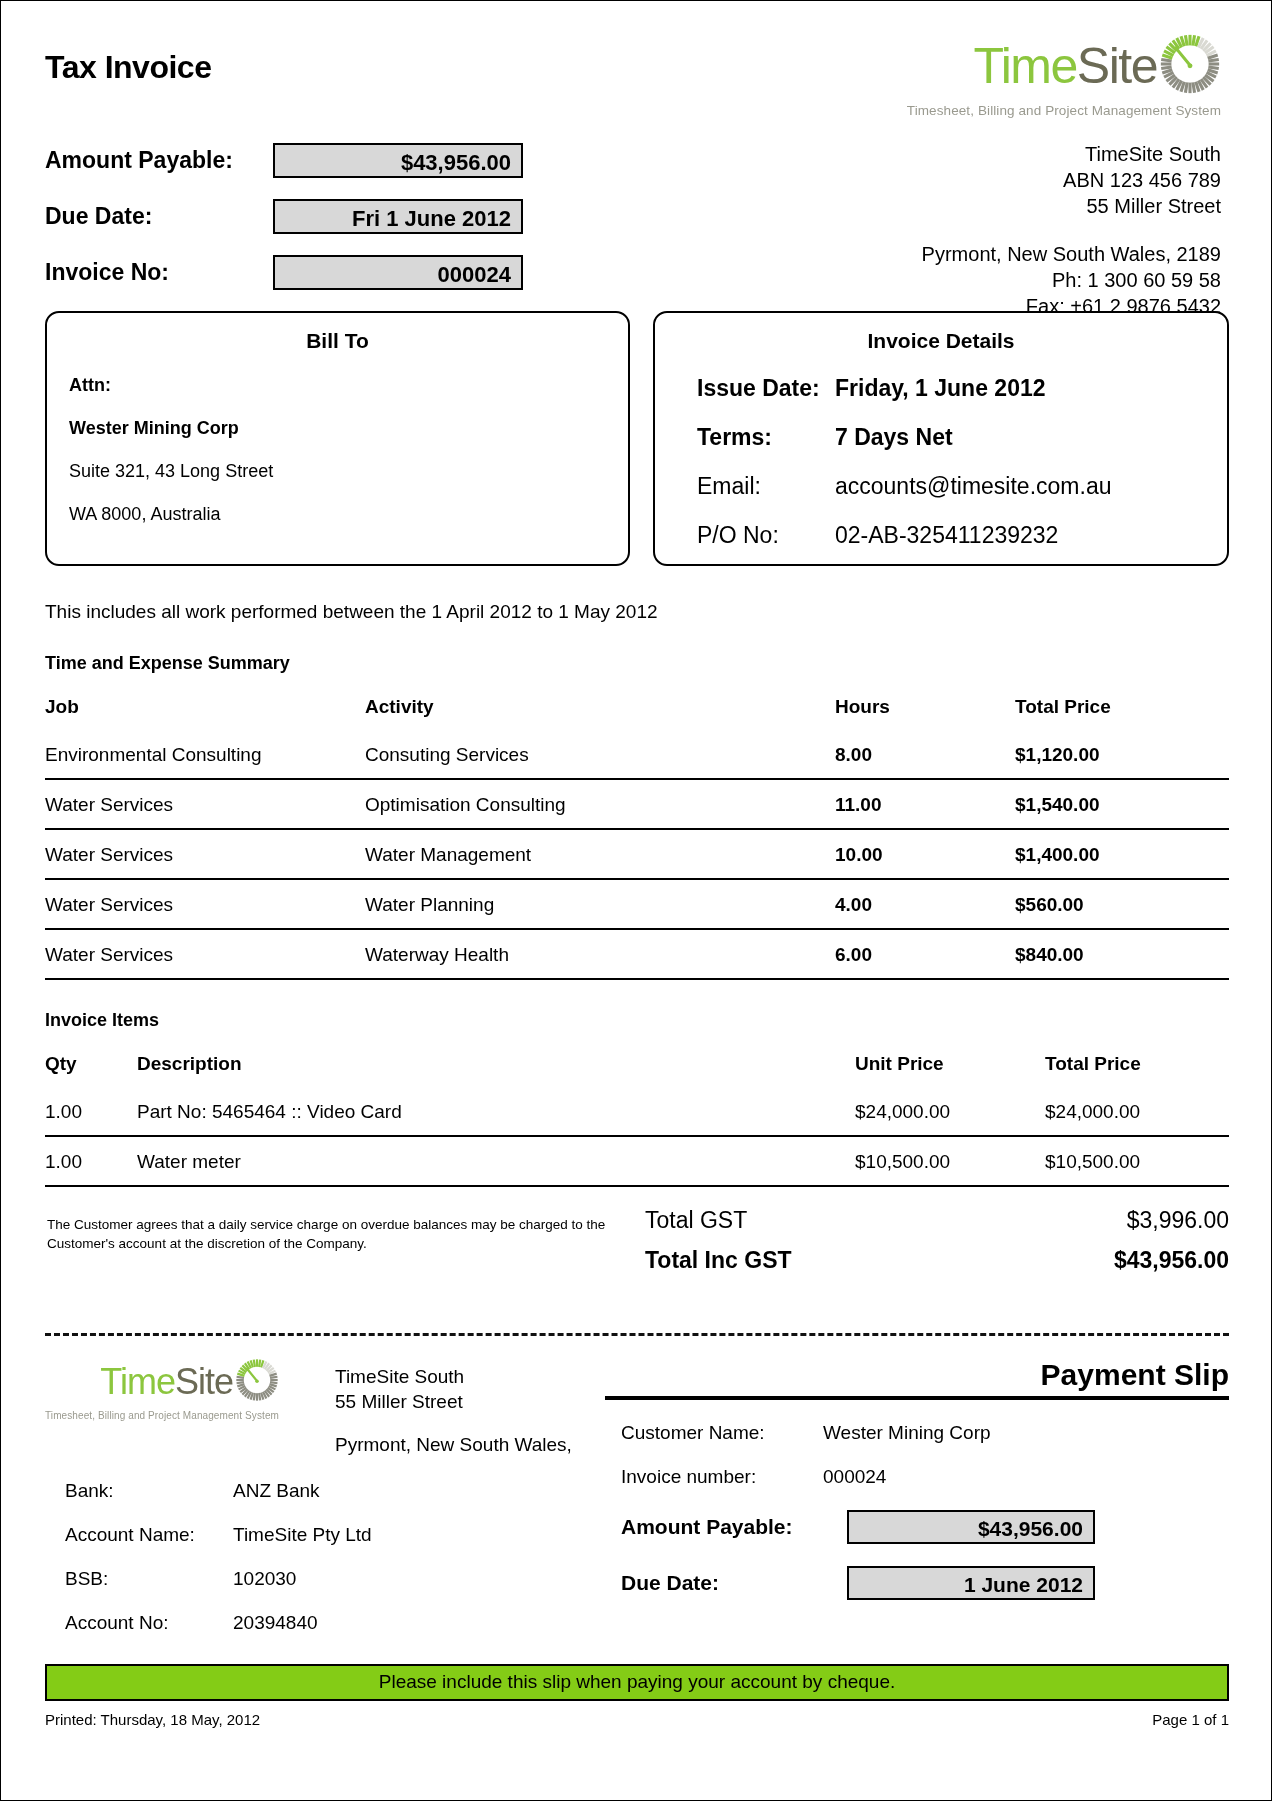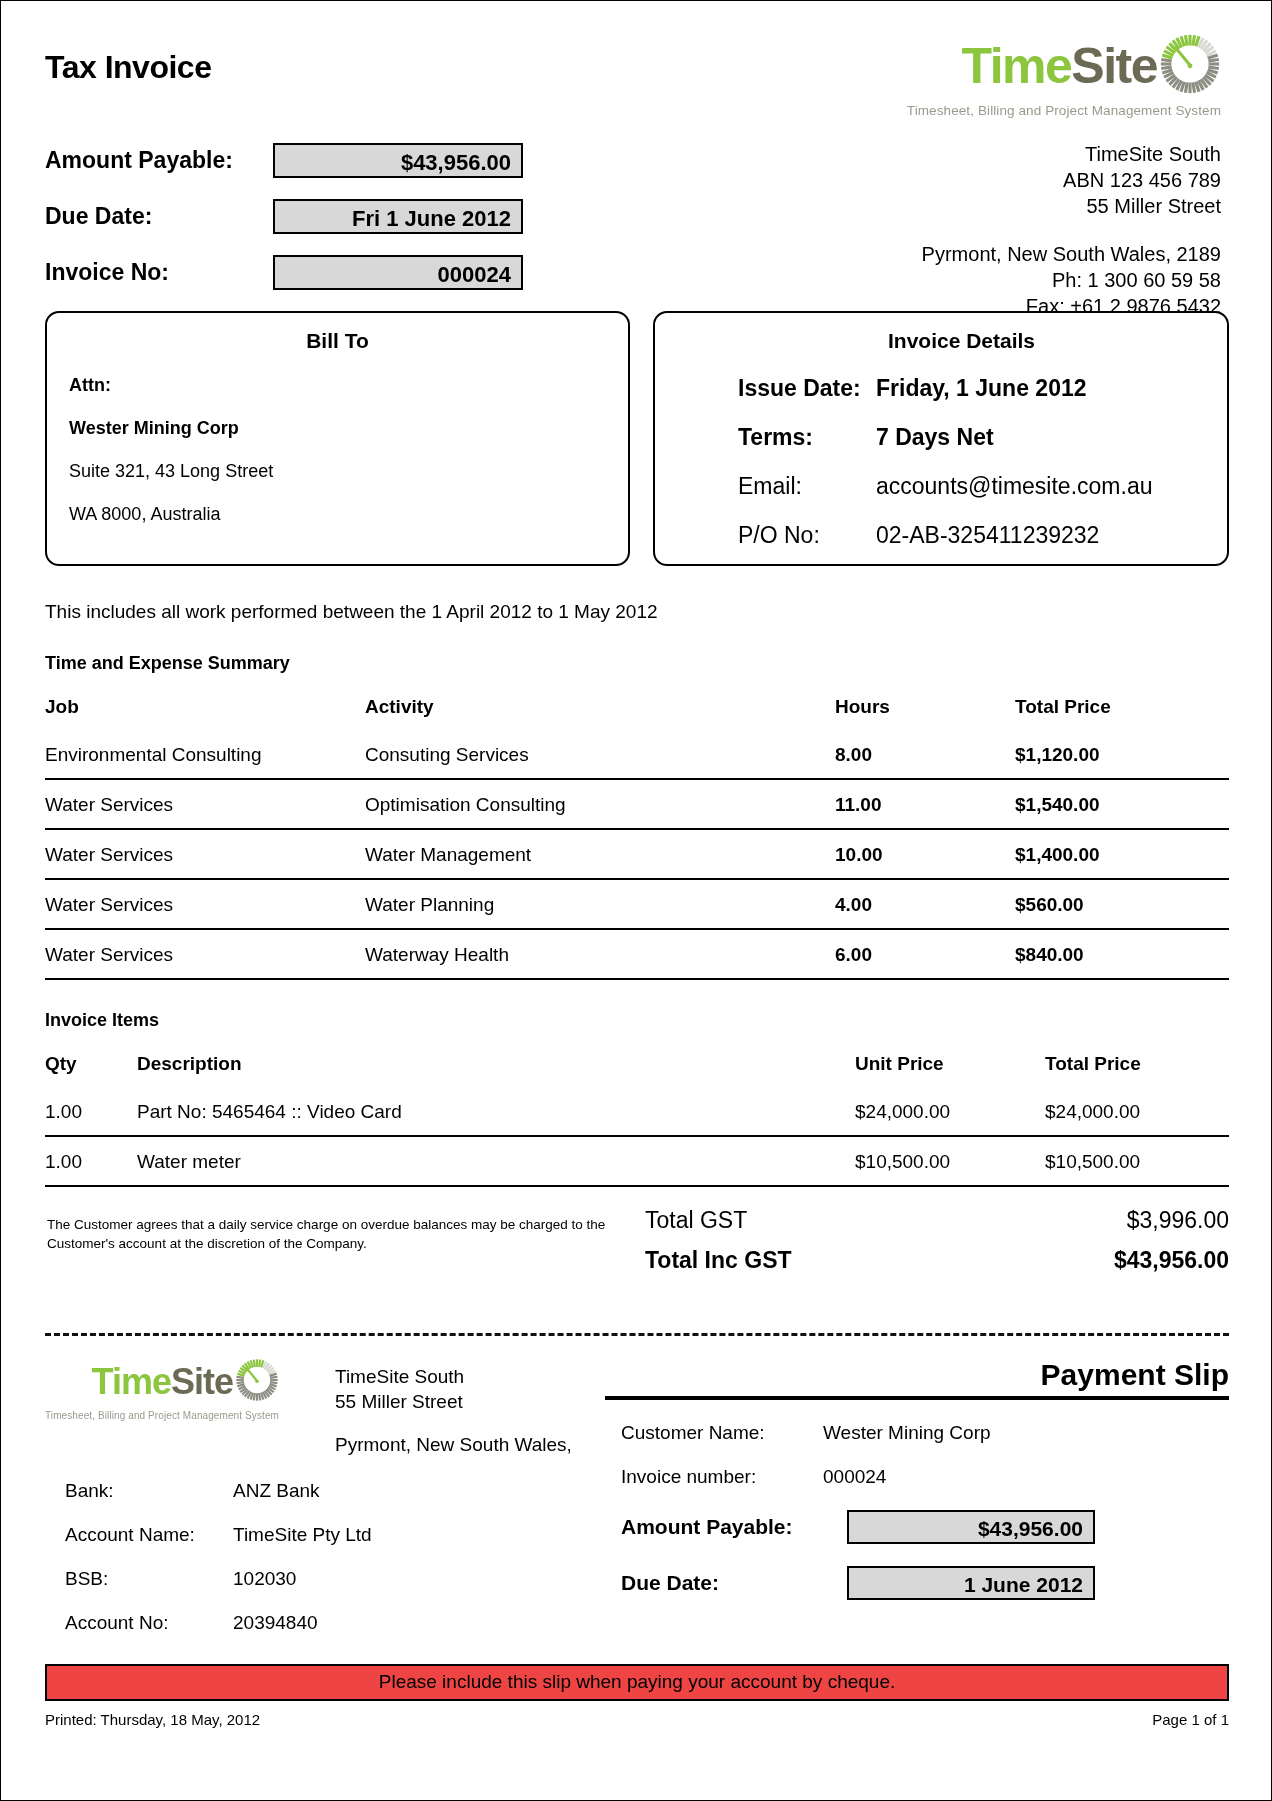--- a/index.html
+++ b/index.html
@@ -31,41 +31,41 @@
   .kv-box {
     width: 250px; height: 35px; background: #d8d8d8; border: 2px solid #000;
     font-size: 22px; font-weight: bold; text-align: right;
     padding: 4px 10px 0 0; line-height: 27px;
   }
   .r1 { top: 142px; } .r2 { top: 198px; } .r3 { top: 254px; }
 
   
   .logo-wrap { position: absolute; right: 8px; top: 32px; text-align: right; }
   .logo { display: flex; align-items: center; justify-content: flex-end; }
-  .logo-text { font-size: 50px; font-weight: bold; letter-spacing: -1.5px; line-height: 1; }
+  .logo-text { font-size: 50px; font-weight: normal; letter-spacing: -1.5px; line-height: 1; }
   .lt-time { color: #8cc63e; }
   .lt-site { color: #6b6a55; }
   .logo-tag {
     font-size: 13.5px; color: #9a9a8f; margin-top: 4px; letter-spacing: 0.1px;
     text-align: right;
   }
   .gauge { margin-left: 2px; }
 
   .corp { position: absolute; right: 8px; top: 140px; text-align: right;
           font-size: 20px; line-height: 26px; }
   .corp .gap { height: 22px; }
 
   
   .boxes { position: relative; margin-top: 0; height: 260px; }
   .rbox {
     position: absolute; top: 0; border: 2px solid #000; border-radius: 14px;
     height: 255px; background: #fff;
   }
   .box-left { left: 0; width: 585px; }
-  .box-right { left: 608px; width: 576px; padding-left: 41px; }
+  .box-right { left: 608px; width: 576px; }
   .box-title { text-align: center; font-size: 21px; font-weight: bold; margin-top: 16px; }
 
   .bill-line { font-size: 18px; margin: 0 0 0 22px; }
   .bill-b { font-weight: bold; }
   .sp18 { margin-top: 22px; }
 
   .det-row { display: flex; margin-left: 42px; font-size: 23px; }
   .det-label { width: 138px; }
   .det-label.b { font-weight: bold; }
   .det-val.b { font-weight: bold; }
@@ -120,21 +120,21 @@
   .pay-row { display: flex; align-items: center; margin-top: 22px; }
   .pay-lab { width: 218px; font-size: 19px; padding-left: 16px; }
   .pay-lab.b { font-weight: bold; font-size: 21px; }
   .pay-val { font-size: 19px; }
   .pay-box {
     width: 248px; height: 34px; background: #d8d8d8; border: 2px solid #000;
     font-size: 21px; font-weight: bold; text-align: right; padding: 3px 10px 0 0;
     line-height: 27px; margin-left: 24px;
   }
   .slip-note {
-    margin-top: 26px; background: #ef4444; border: 2px solid #000;
+    margin-top: 26px; background: #84cc16; border: 2px solid #000;
     text-align: center; font-size: 19px; padding: 5px 0 6px 0;
   }
   .footer { display: flex; justify-content: space-between; margin-top: 10px; font-size: 15px; }
 </style>
 </head>
 <body>
 
 <div class="page">
  <div class="inner">
 

